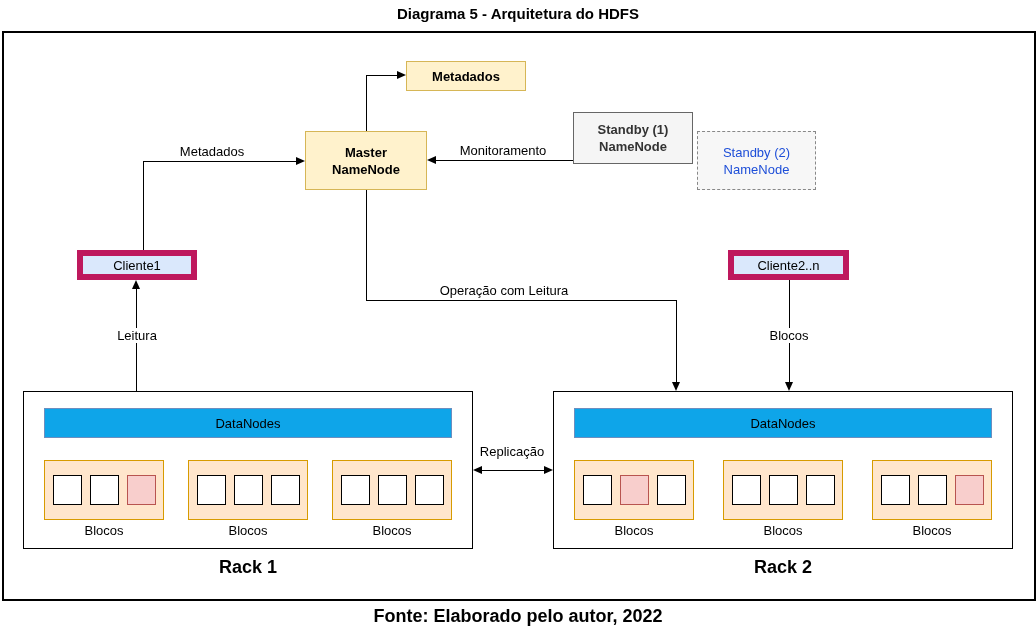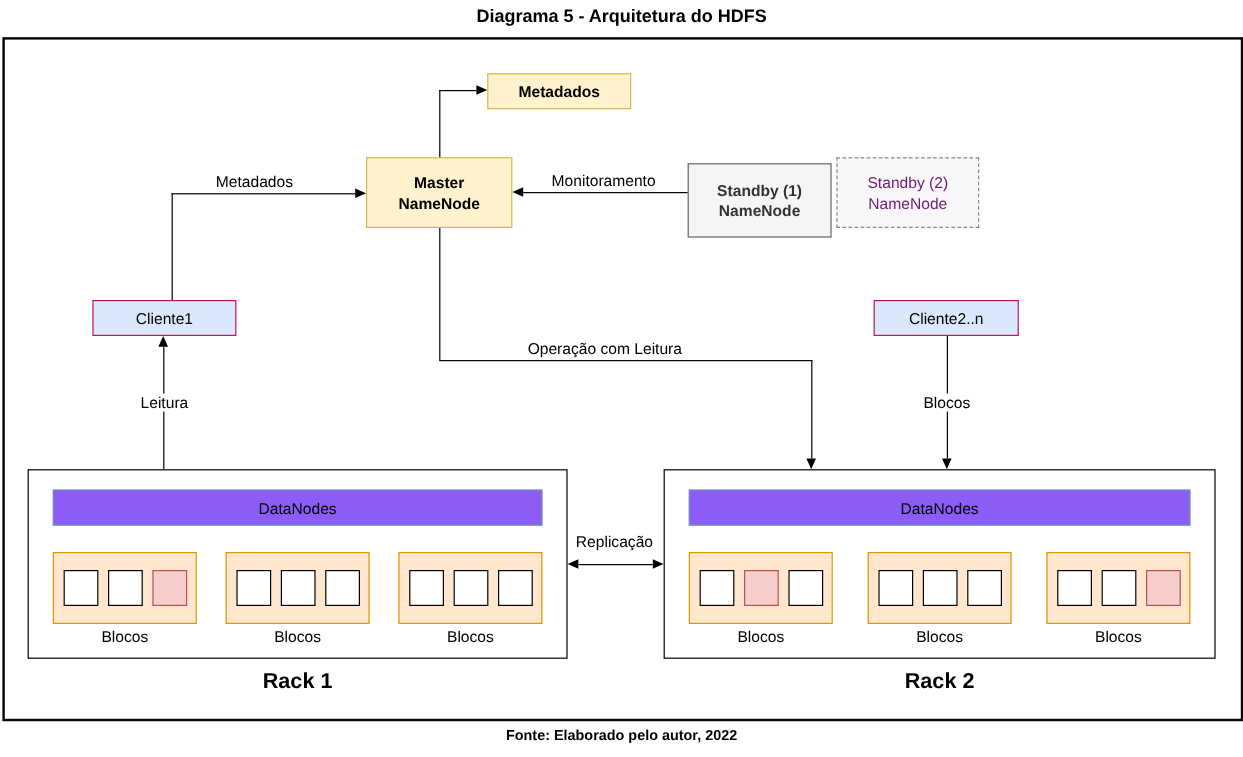--- a/index.html
+++ b/index.html
@@ -1,38 +1,38 @@
 <!DOCTYPE html>
 <html><head>
 <meta charset="utf-8">
 <style>
   html,body{margin:0;padding:0;background:#fff;}
   #canvas{
     position:relative;width:1036px;height:631px;background:#fff;overflow:hidden;
     font-family:"Liberation Sans",sans-serif;color:#000;
   }
   .title{position:absolute;top:5px;left:0;width:100%;text-align:center;font-size:15px;font-weight:bold;}
-  .caption{position:absolute;top:606px;left:0;width:100%;text-align:center;font-size:12px;font-weight:bold;}
+  .caption{position:absolute;top:606px;left:0;width:100%;text-align:center;font-size:18px;font-weight:bold;}
   .frame{position:absolute;left:2px;top:31px;width:1030px;height:566px;border:2px solid #000;}
   .node{position:absolute;box-sizing:border-box;display:flex;flex-direction:column;align-items:center;justify-content:center;
         font-size:13px;line-height:17px;text-align:center;}
   .yellow{background:#FFF2CC;border:1px solid #D6B656;font-weight:bold;}
-  .blue{background:#DAE8FC;border:1px solid #be185d;}
+  .blue{background:#DAE8FC;border:6px solid #be185d;}
   .grayb{background:#F5F5F5;border:1px solid #666666;color:#333333;font-weight:bold;}
-  .graydash{background:#F7F7F7;border:1px dashed #888888;color:#701a75;}
+  .graydash{background:#F7F7F7;border:1px dashed #888888;color:#1d4ed8;}
   .line{position:absolute;background:#000;}
   .arr{position:absolute;width:0;height:0;}
   .arr-r{border-top:4px solid transparent;border-bottom:4px solid transparent;border-left:9px solid #000;}
   .arr-l{border-top:4px solid transparent;border-bottom:4px solid transparent;border-right:9px solid #000;}
   .arr-u{border-left:4px solid transparent;border-right:4px solid transparent;border-bottom:9px solid #000;}
   .arr-d{border-left:4px solid transparent;border-right:4px solid transparent;border-top:9px solid #000;}
   .elabel{position:absolute;transform:translateX(-50%);font-size:13px;background:#fff;padding:0 3px;white-space:nowrap;z-index:5;}
   .rack{position:absolute;}
   .rack-box{position:relative;box-sizing:border-box;border:1px solid #000;background:#fff;height:158px;}
-  .dn-bar{height:30px;margin:16px 20px 0 20px;background:#8b5cf6;border:1px solid #6C8EBF;box-sizing:border-box;
+  .dn-bar{height:30px;margin:16px 20px 0 20px;background:#0ea5e9;border:1px solid #6C8EBF;box-sizing:border-box;
           display:flex;align-items:center;justify-content:center;font-size:13px;}
   .groups{display:flex;justify-content:space-between;padding:0 20px;margin-top:22px;}
   .bgroup{width:120px;display:flex;flex-direction:column;align-items:center;}
   .bbox{width:120px;height:60px;background:#FFE6CC;border:1px solid #D79B00;box-sizing:border-box;
         display:flex;align-items:center;justify-content:center;gap:8px;}
   .blk{width:29px;height:30px;background:#fff;border:1px solid #000;box-sizing:border-box;}
   .blk.pink{background:#F8CECC;border-color:#B85450;}
   .blabel{font-size:13px;margin-top:3px;}
   .rack-label{text-align:center;font-size:18px;font-weight:bold;margin-top:8px;}
 </style>
@@ -47,21 +47,21 @@
 
   <div class="node yellow" style="left:406px;top:61px;width:120px;height:30px;">
     <div>Metadados</div>
   </div>
 
   <div class="node yellow" style="left:305px;top:131px;width:122px;height:59px;">
     <div>Master</div>
     <div>NameNode</div>
   </div>
 
-  <div class="node grayb" style="left:573px;top:136px;width:120px;height:62px;">
+  <div class="node grayb" style="left:573px;top:112px;width:120px;height:52px;">
     <div>Standby (1)</div>
     <div>NameNode</div>
   </div>
 
   <div class="node graydash" style="left:697px;top:131px;width:119px;height:59px;">
     <div>Standby (2)</div>
     <div>NameNode</div>
   </div>
 
   <div class="node blue" style="left:77px;top:250px;width:120px;height:30px;">

